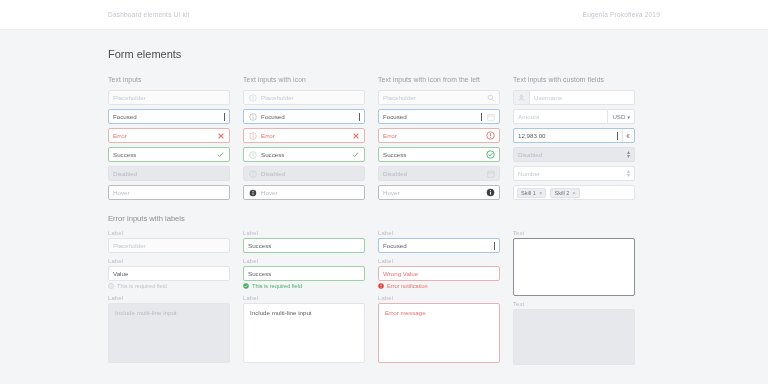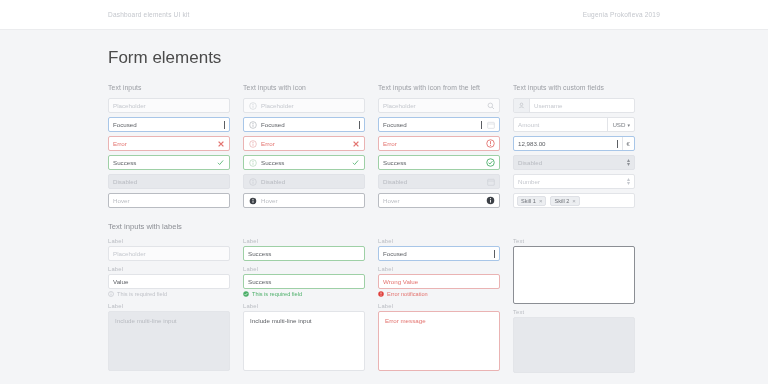--- a/index.html
+++ b/index.html
@@ -15,21 +15,21 @@
     background: #ffffff;
     border-bottom: 1px solid #ebecee;
     display: flex;
     align-items: center;
     justify-content: space-between;
     padding: 0 108px 0 108px;
   }
   .topbar span { font-size: 6.5px; color: #c3c6cc; letter-spacing: .2px; }
 
   .page { padding: 18px 104px 0 108px; }
-  .page-title { font-size: 17px; color: #4b4b4b; font-weight: 400; margin-bottom: 16px; }
+  .page-title { font-size: 11px; color: #4b4b4b; font-weight: 400; margin-bottom: 16px; }
 
   .grid { display: flex; gap: 13px; }
   .col { width: 122px; flex: 0 0 122px; }
 
   .col-head { font-size: 6.8px; color: #9a9da3; margin-bottom: 7px; letter-spacing: .1px; }
   .section-head { font-size: 7.6px; color: #8c8f95; margin: 14px 0 7px 0; }
   .mini-label { font-size: 5.8px; color: #b9bcc2; margin-bottom: 2px; letter-spacing: .2px;}
 
   .field {
     height: 15px;
@@ -157,21 +157,21 @@
             </svg>
         </span>
       </div>
       <div class="field f-disabled">
         <span class="txt">Disabled</span>
       </div>
       <div class="field f-hover">
         <span class="txt">Hover</span>
       </div>
 
-      <div class="section-head">Text inputs with labels</div>
+      <div class="section-head">Error inputs with labels</div>
 
       <div class="grp">
         <div class="mini-label">Label</div>
         <div class="field lf f-placeholder">
           <span class="txt ph">Placeholder</span>
         </div>
       </div>
       <div class="grp">
         <div class="mini-label">Label</div>
         <div class="field lf">

